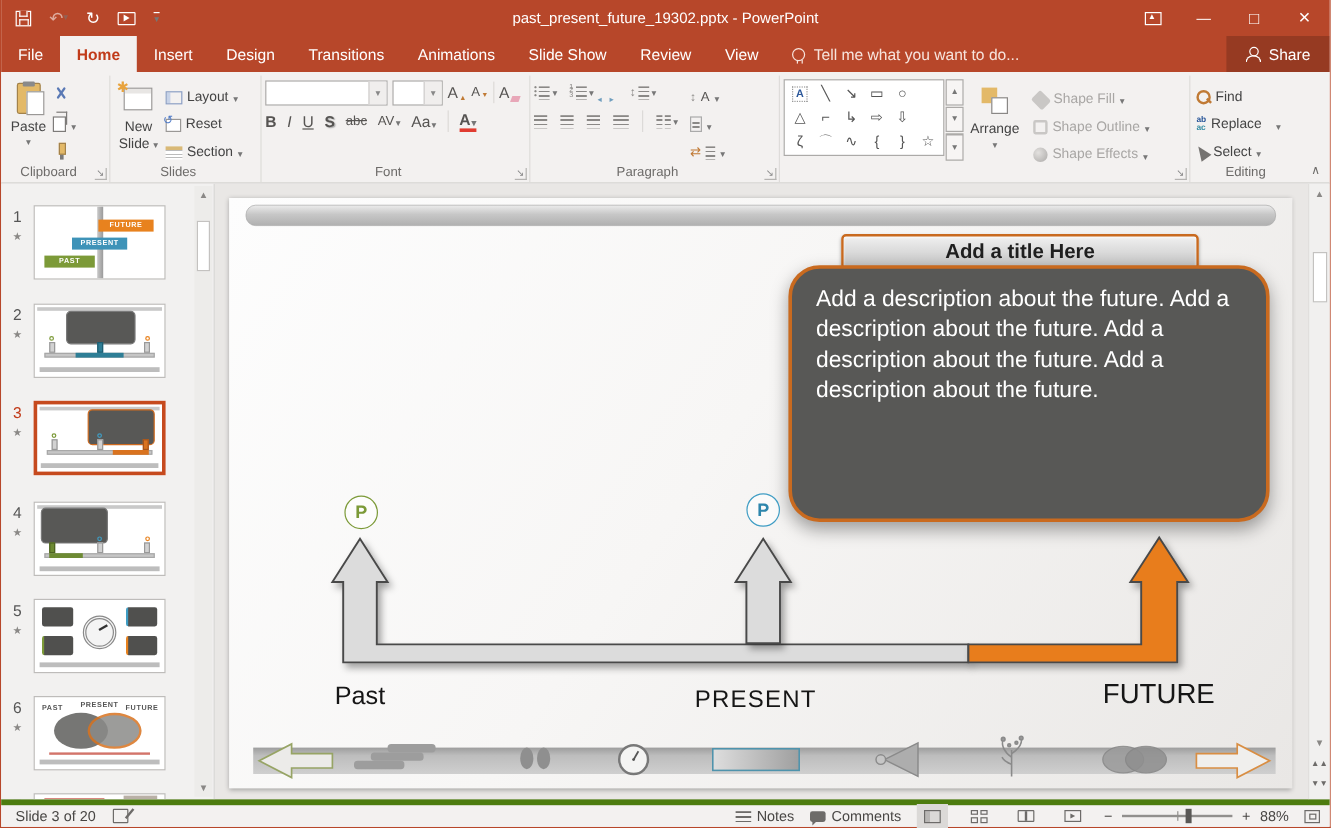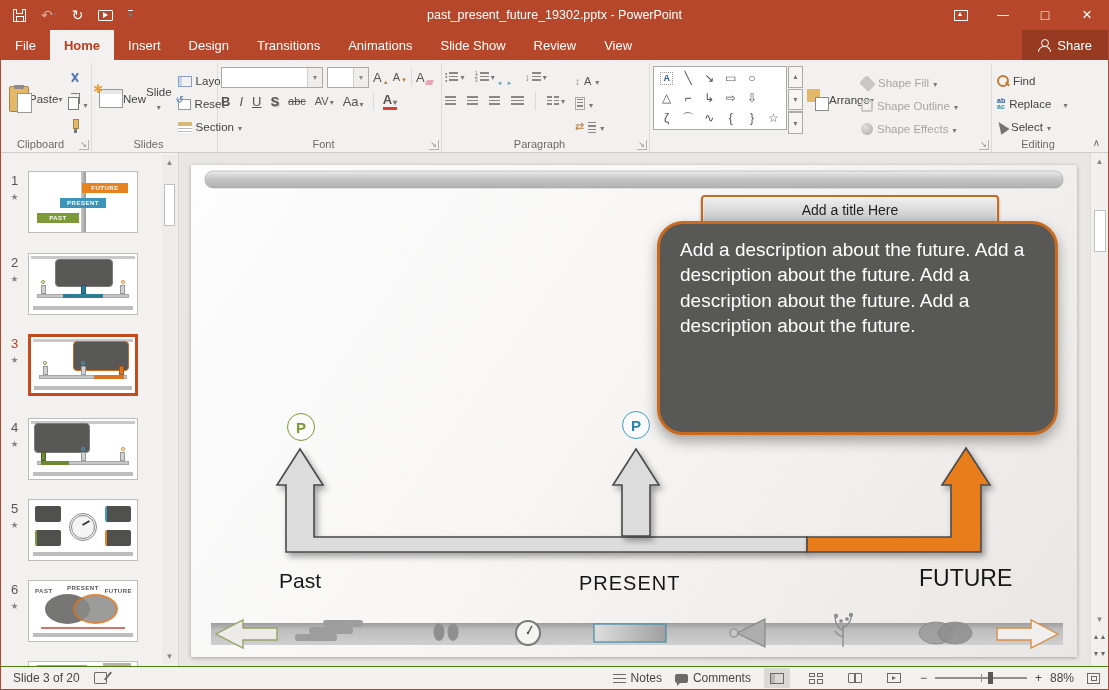--- a/index.html
+++ b/index.html
@@ -19,21 +19,21 @@
 .tab.active{background:#F3F1F0;color:#C13B1A;font-weight:bold}
 .tellme{display:flex;align-items:center;gap:7px;padding:0 14px;color:#F7E4DD}
 .tabspacer{flex:1}
 .tutorials{display:flex;align-items:center;padding:0 14px}
 .share{display:flex;align-items:center;gap:7px;padding:0 16px;background:rgba(0,0,0,.18)}
 
 .ribbon{position:relative;height:93px;background:#F3F1F0;border-bottom:1px solid #CFCDCB;display:flex;padding:3px 0 0 1px;color:#444;flex:0 0 auto}
 .rgroup{position:relative;border-right:1px solid #DEDCDA;padding:1px 3px 17px;display:flex}
 .rlabel{position:absolute;left:0;right:12px;bottom:2px;text-align:center;font-size:11px;color:#6d6b69}
 .launcher{position:absolute;right:2px;bottom:2px;font-size:8px;color:#888;border:1px solid #b5b3b1;border-top:none;border-left:none;width:10px;height:10px;line-height:9px;text-align:center}
-.bigbtn{display:flex;flex-direction:row;align-items:center;justify-content:flex-start;padding:2px 4px;font-size:11.5px;line-height:1.2;text-align:center;color:#444}
+.bigbtn{display:flex;flex-direction:column;align-items:center;justify-content:flex-start;padding:2px 4px;font-size:11.5px;line-height:1.2;text-align:center;color:#444}
 .bigbtn .bicon{height:32px;display:flex;align-items:center;justify-content:center;margin-bottom:2px}
 .scol{display:flex;flex-direction:column;justify-content:flex-start;gap:2px;padding-top:2px}
 .srow{display:flex;align-items:flex-end;gap:4px;height:21px;font-size:11.5px;color:#444;padding:0 2px;white-space:nowrap}
 .dd{font-size:8px;color:#777}
 .combo{display:flex;align-items:center;border:1px solid #ACAAA8;background:#fff;height:21px}
 .combo .cfield{height:100%;flex:1}
 .combo .cdd{width:15px;height:100%;background:#F0EEED;border-left:1px solid #D0CECC;display:flex;align-items:center;justify-content:center;font-size:8px;color:#888}
 .irow{display:flex;align-items:center;gap:9px;height:22px}
 .fbtn{font-size:13px;color:#565452;display:flex;align-items:flex-end;gap:1px}
 .vsep{width:1px;height:18px;background:#DCDAD8}
@@ -105,35 +105,35 @@
 .tbox{position:relative;width:110px;height:62px;background:#fff;border:1px solid #BEBCBA;overflow:hidden}
 .tbox.sel{border:3px solid #C64A1E}
 .m{position:absolute}
 .minilabel{position:absolute;font-size:6px;font-weight:bold;color:#fff;line-height:10px;text-align:center;letter-spacing:.5px}
 .tscroll{position:absolute;right:1px;top:2px;bottom:2px;width:15px;background:#EDECEA;display:flex;flex-direction:column;align-items:center}
 .tsbtn{width:15px;height:15px;display:flex;align-items:center;justify-content:center;font-size:8px;color:#8a8886}
 .tsthumb{width:11px;height:42px;background:#fff;border:1px solid #C4C2C0;margin-top:14px}
 .canvas{position:relative;flex:1}
 .slide{position:absolute;left:12px;top:12px;width:886px;height:492px;background:linear-gradient(125deg,#fdfdfd 0%,#f7f6f5 45%,#e9e7e5 100%);box-shadow:0 1px 4px rgba(0,0,0,.3)}
 .slide svg{position:absolute;left:0;top:0}
-.titlebox{position:absolute;left:510px;top:30px;width:298px;height:30px;background:linear-gradient(#f0f0f0,#c4c4c4);border:2px solid #C96A1F;border-radius:4px;box-shadow:inset 0 1px 2px #fff,0 2px 3px rgba(0,0,0,.35);display:flex;align-items:center;justify-content:center;font-size:14px;font-weight:normal;color:#1f1f1f}
+.titlebox{position:absolute;left:510px;top:30px;width:298px;height:30px;background:linear-gradient(#f0f0f0,#c4c4c4);border:2px solid #C96A1F;border-radius:4px;box-shadow:inset 0 1px 2px #fff,0 2px 3px rgba(0,0,0,.35);display:flex;align-items:center;justify-content:center;font-size:17px;font-weight:bold;color:#1f1f1f}
 .darkbox{position:absolute;left:466px;top:56px;width:401px;height:214px;background:#585856;border:3px solid #C96A1F;border-radius:26px;box-shadow:0 6px 14px rgba(0,0,0,.35);padding:13px 20px;color:#fff;font-size:19px;line-height:1.34}
 .pmark{position:absolute;width:28px;height:28px;border-radius:50%;display:flex;align-items:center;justify-content:center;font-size:15px;font-weight:bold;background:rgba(255,255,255,.55)}
 .pmark.green{left:96px;top:248px;border:1.6px solid #7C9A38;color:#7C9A38}
 .pmark.blue{left:431px;top:246px;border:1.6px solid #3F9DC4;color:#2E86AC}
 .tl{position:absolute;color:#161616}
 .tl.past{left:88px;top:404px;font-size:21px}
 .tl.present{left:388px;top:407px;font-size:20px;letter-spacing:1px}
 .tl.future{left:728px;top:400px;font-size:23px}
 .vscroll{position:absolute;right:0;top:0;bottom:0;width:18px;background:#F1F0EF;border-left:1px solid #E1DFDD;display:flex;flex-direction:column;align-items:center}
 .vsb{width:18px;height:17px;display:flex;align-items:center;justify-content:center;font-size:8px;color:#8a8886}
 .vsthumb{width:12px;height:42px;background:#fff;border:1px solid #C4C2C0;margin:40px 0 auto}
 .dblchev{line-height:5px;font-size:7px;color:#6d6b69;text-align:center}
 
-.statusbar{height:23px;background:#F3F1F0;border-top:1px solid #4d7c0f;display:flex;align-items:center;color:#484644;font-size:12px;flex:0 0 auto;padding:0 8px}
+.statusbar{height:23px;background:#F3F1F0;border-top:5px solid #4d7c0f;display:flex;align-items:center;color:#484644;font-size:12px;flex:0 0 auto;padding:0 8px}
 .sleft{display:flex;align-items:center;gap:14px;padding-left:4px}
 .ic-spell{width:13px;height:12px;border:1px solid #6d6b69;border-radius:1px}
 .ic-spell::after{content:"";position:absolute;right:-3px;top:-2px;width:2px;height:10px;background:#6d6b69;transform:rotate(40deg)}
 .sright{margin-left:auto;display:flex;align-items:center;gap:13px}
 .sbtn{display:flex;align-items:center;gap:5px}
 .ic-notes{width:13px;height:9px;background:repeating-linear-gradient(#6d6b69 0 1.5px,transparent 1.5px 4px)}
 .ic-comment{width:13px;height:9px;background:#6d6b69;border-radius:2px;position:relative}
 .ic-comment::after{content:"";position:absolute;left:2px;bottom:-3px;border-top:4px solid #6d6b69;border-right:4px solid transparent}
 .viewbtn{width:26px;height:20px;display:flex;align-items:center;justify-content:center}
 .viewbtn.active{background:#DBD9D7}
@@ -196,20 +196,24 @@
   <div class="tabrow">
     <span class="tab">File</span>
     <span class="tab active">Home</span>
     <span class="tab">Insert</span>
     <span class="tab">Design</span>
     <span class="tab">Transitions</span>
     <span class="tab">Animations</span>
     <span class="tab">Slide Show</span>
     <span class="tab">Review</span>
     <span class="tab">View</span>
+    <span class="tellme">
+        <span class="ic ic-bulb"></span>
+        <span>Tell me what you want to do...</span>
+      </span>
     <span class="tabspacer"></span>
     <span class="share">
         <span class="ic ic-person"></span>
         <span>Share</span>
       </span>
   </div>
 
   <div class="ribbon">
 
     <div class="rgroup" style="width:90px">

